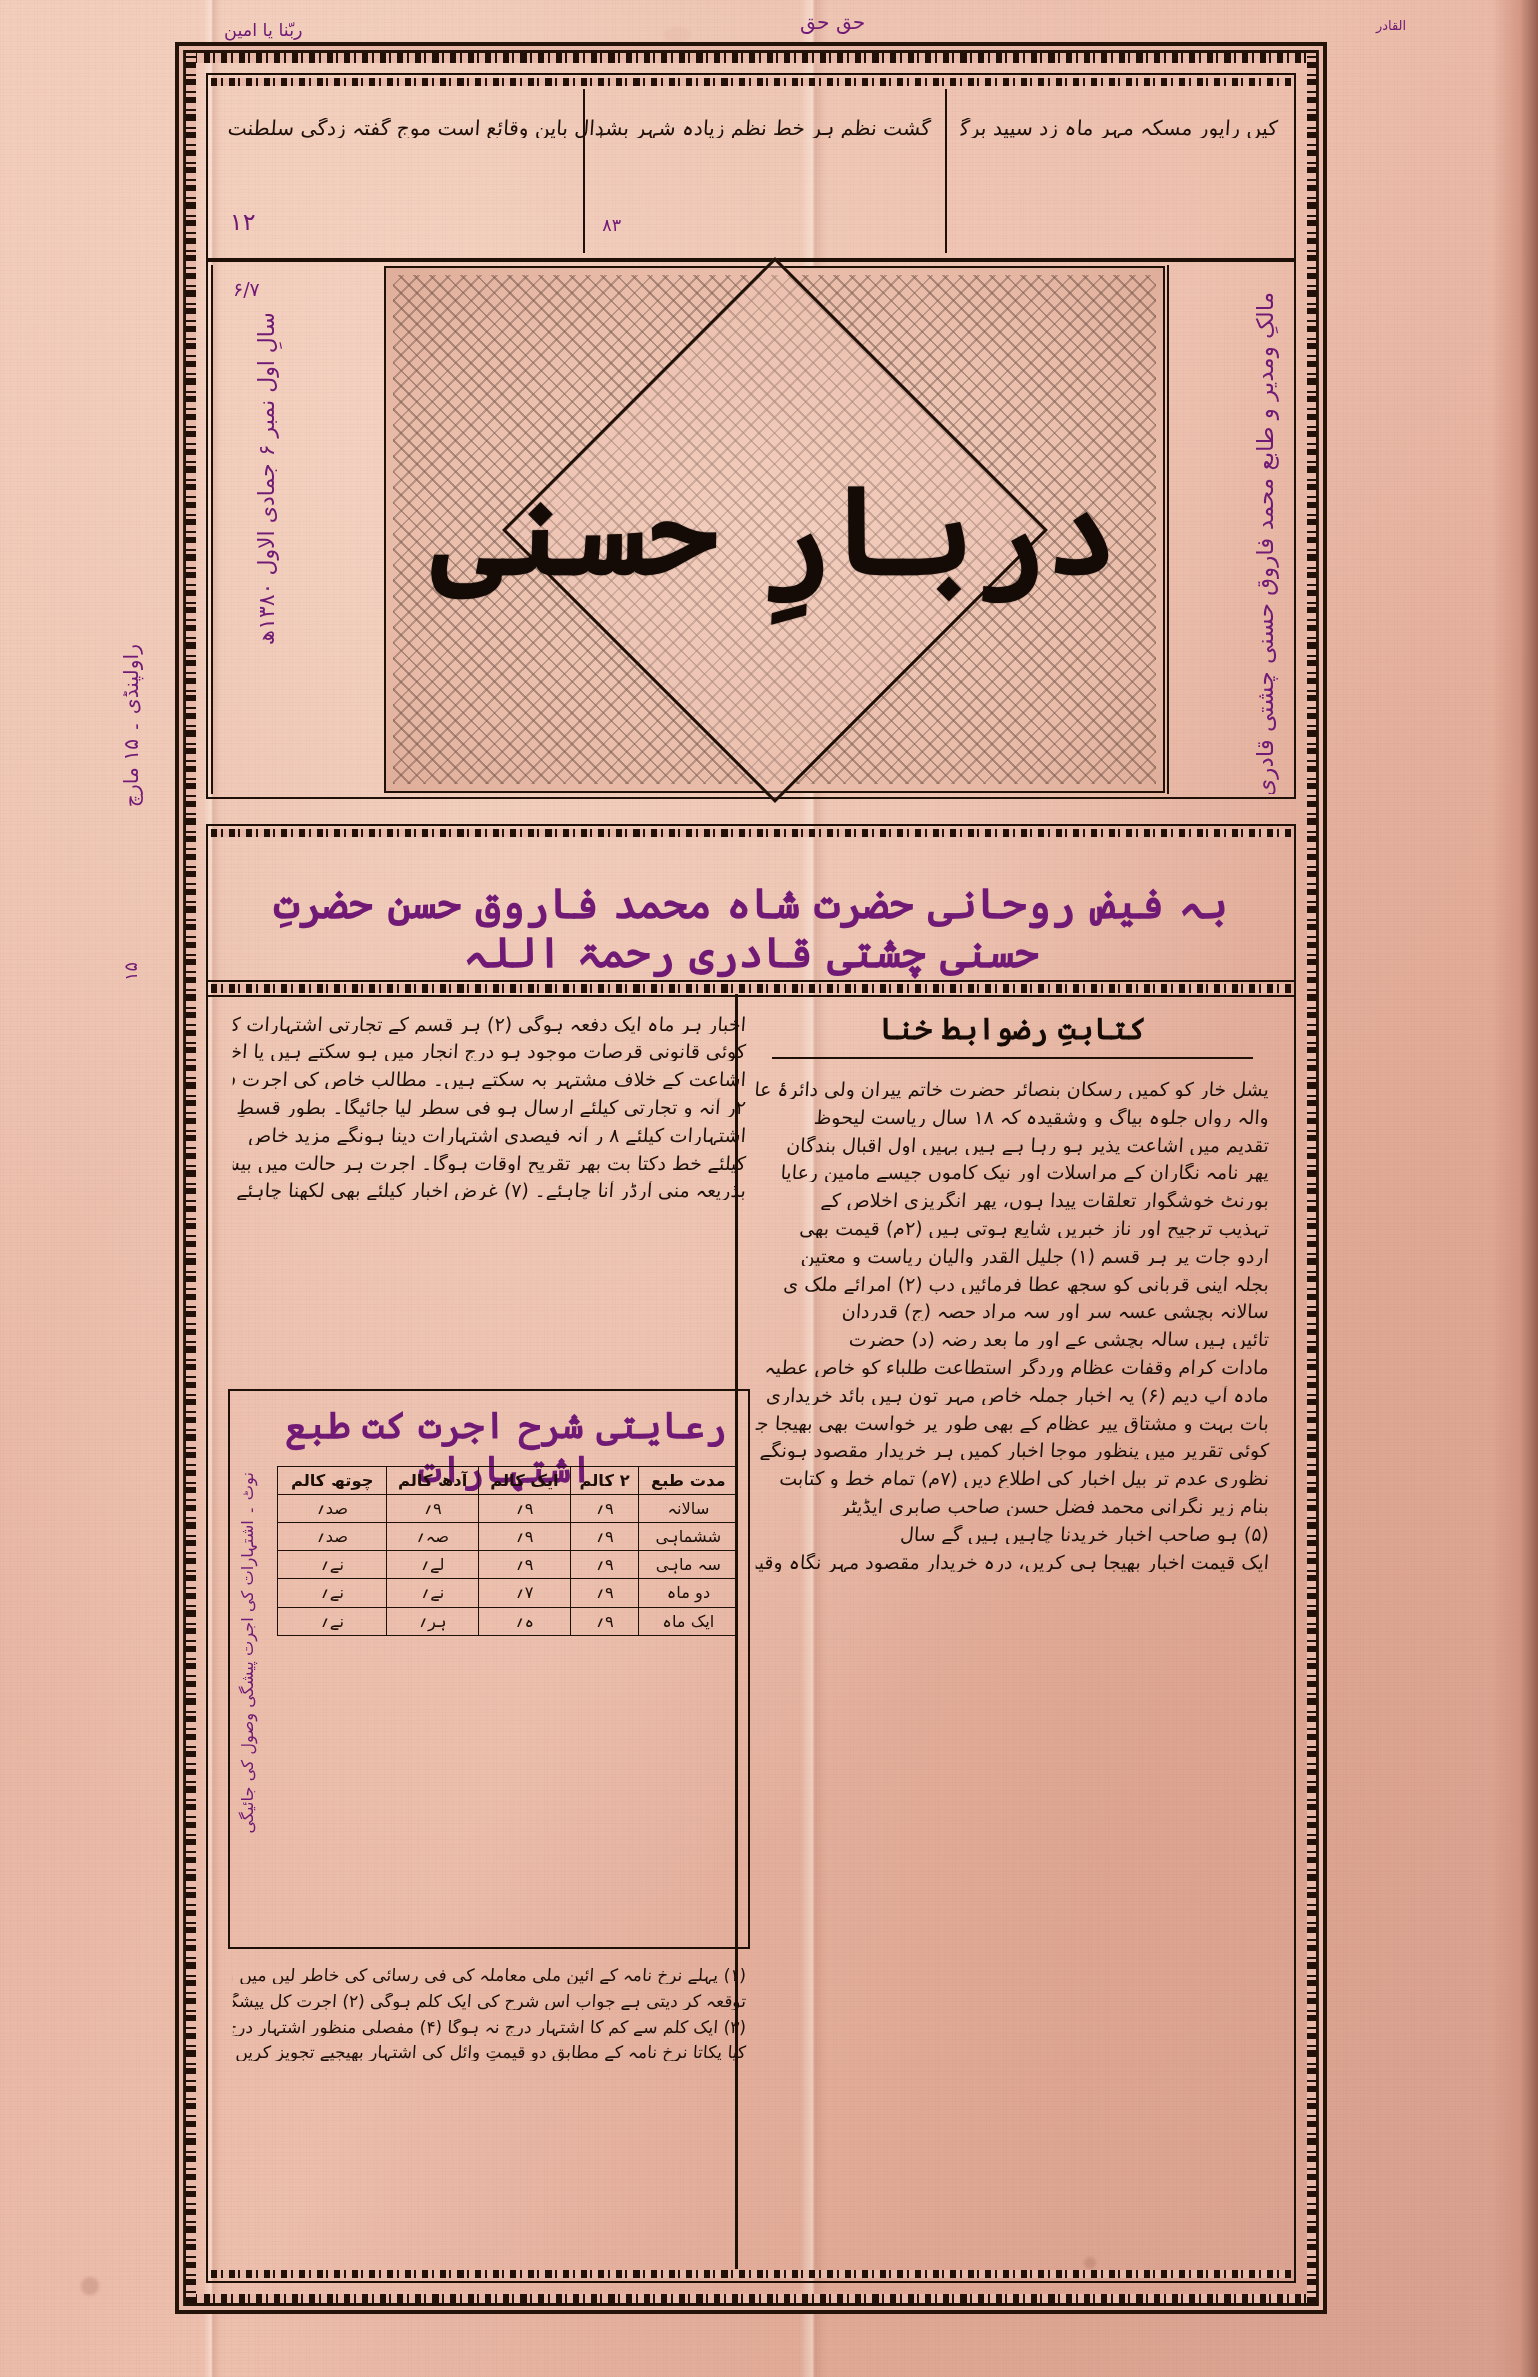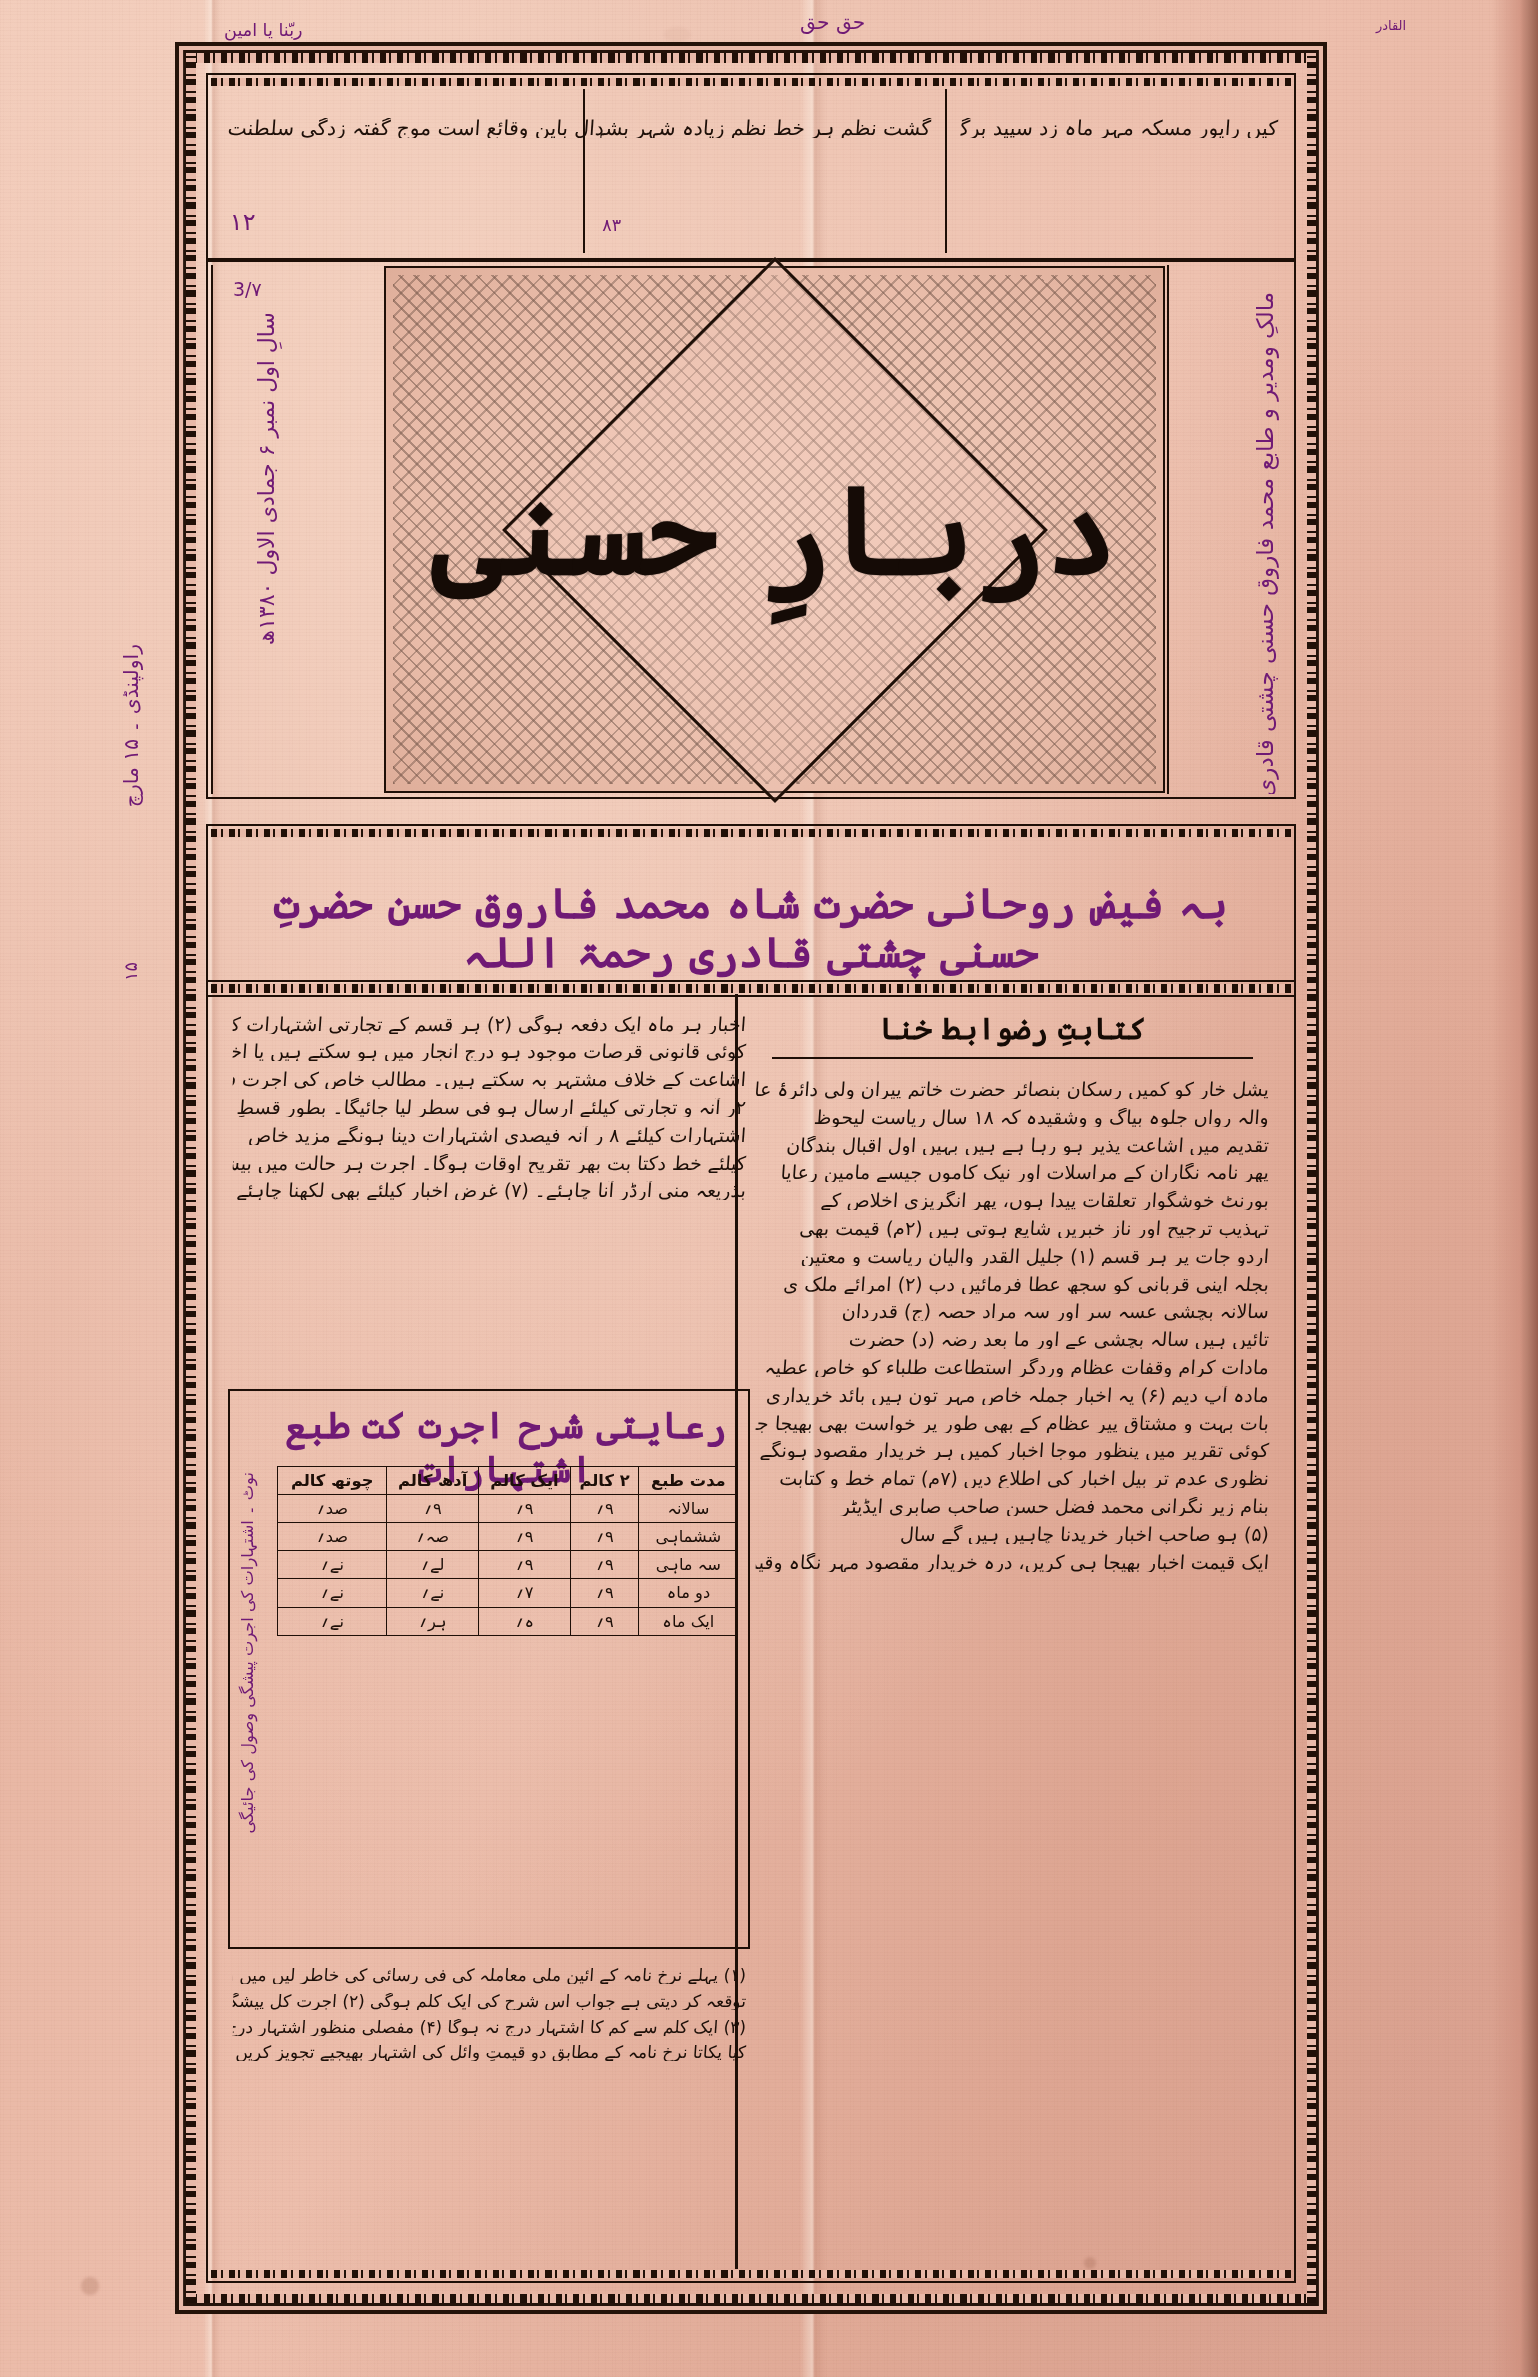--- a/index.html
+++ b/index.html
@@ -193,21 +193,21 @@
 
     <div class="logo-box" style="right:129px;top:4.1px;left:176px;bottom:4.1px;position:absolute;border:2.7px solid #1e0f07;">
       <div class="logo-orn"></div>
       <div class="logo-diamond"></div>
       <div class="logo-title urdu">دربارِ حسنی</div>
     </div>
 
     <div class="cellbox" style="left:2.7px;top:2.7px;width:169px;bottom:2.7px;border:none;border-left:2px solid #1e0f07;">
       <div class="urdu vtext" style="position:absolute;left:41px;top:47px;font-size:22px;">سالِ اول نمبر ۶
 جمادی الاول ۱۳۸۰ھ</div>
-      <div class="urdu" style="position:absolute;left:20.3px;top:13.6px;font-size:19px;">3/۷</div>
+      <div class="urdu" style="position:absolute;left:20.3px;top:13.6px;font-size:19px;">۶/۷</div>
     </div>
   </div>
 
   <div class="band" style="left:31px;right:31px;top:762px;height:169px;margin-top:20px;">
     <div class="orn" style="position:absolute;left:2.7px;right:2.7px;top:2.7px;height:8.1px;"></div>
     <div class="orn" style="position:absolute;left:2.7px;right:2.7px;bottom:2.7px;height:8.1px;"></div>
     <div class="urdu" style="position:absolute;left:13.6px;right:13.6px;top:53px;text-align:center;font-size:42px;font-family:'DejaVu Serif',serif;font-weight:700;">بہ فیض روحانی حضرت شاہ محمد فاروق حسن حضرتِ حسنی چشتی قادری رحمۃ اللہ</div>
   </div>
 
   <div class="band" style="left:31px;right:31px;top:938px;bottom:31px;">

